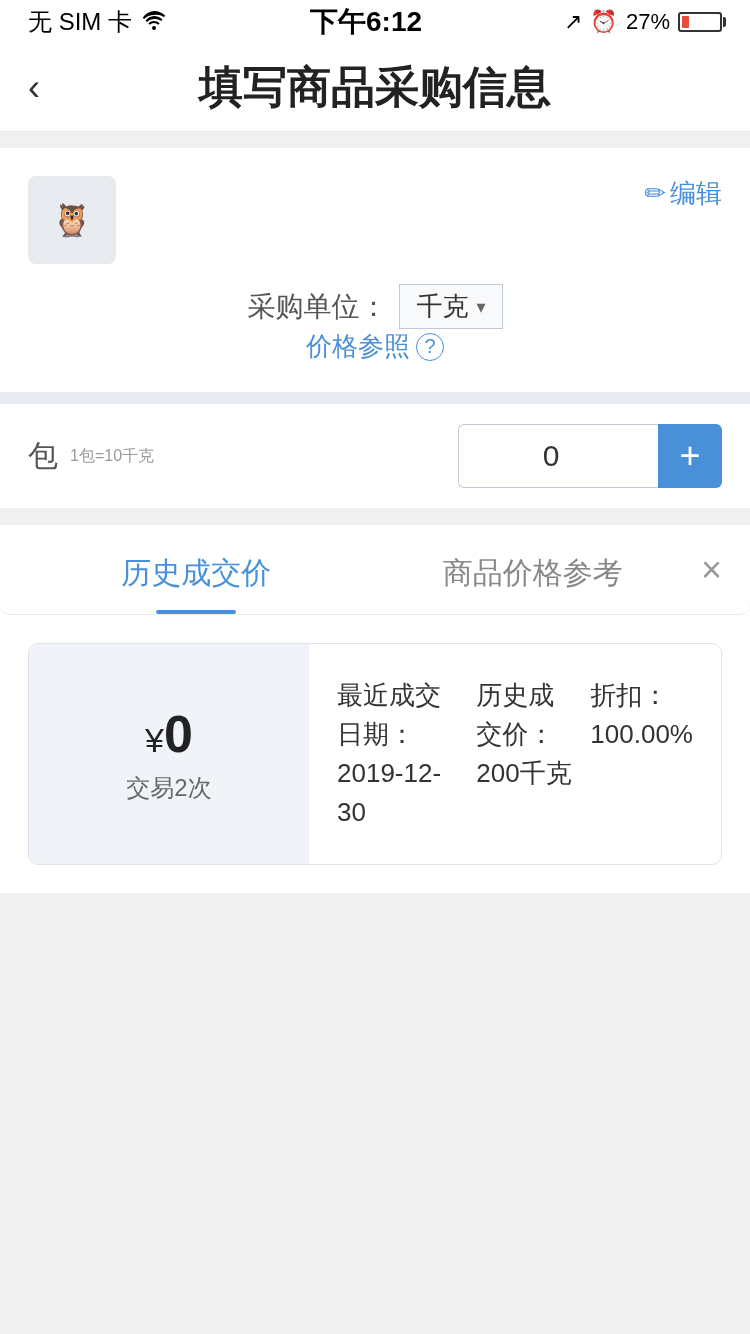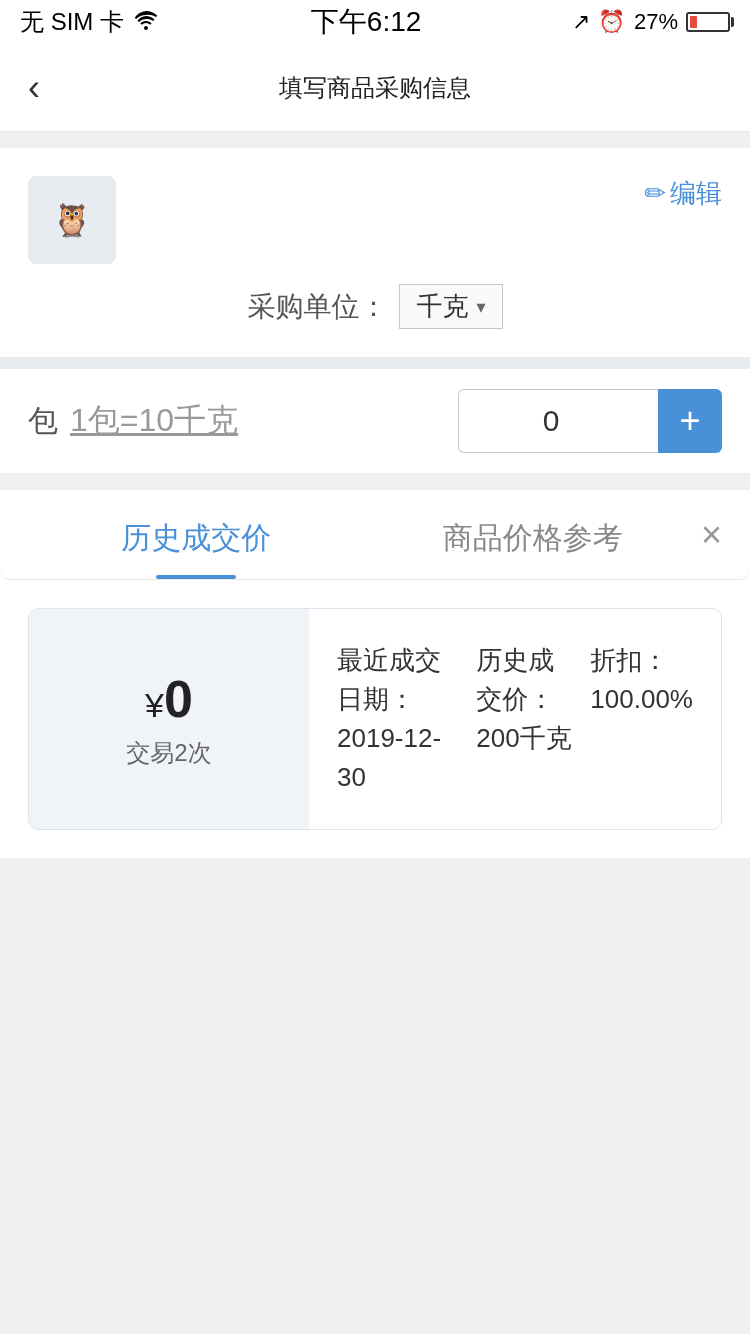--- a/index.html
+++ b/index.html
@@ -13,21 +13,21 @@
       color: #333;
     }
 
     
     .status-bar {
       height: 44px;
       background: #fff;
       display: flex;
       align-items: center;
       justify-content: space-between;
-      padding: 0 20px;
+      padding: 0 28px;
       font-size: 24px;
       color: #000;
     }
     .status-left { display: flex; align-items: center; gap: 8px; }
     .status-right { display: flex; align-items: center; gap: 8px; font-size: 22px; }
     .battery {
       width: 44px; height: 20px; border: 2px solid #333; border-radius: 3px; position: relative;
       display: inline-flex; align-items: center; padding: 2px;
     }
     .battery::after {
@@ -48,22 +48,22 @@
       border-bottom: 1px solid #e8e8e8;
     }
     .nav-back {
       position: absolute;
       left: 28px;
       font-size: 36px;
       color: #333;
       cursor: pointer;
     }
     .nav-title {
-      font-size: 24px;
-      font-weight: 400;
+      font-size: 44px;
+      font-weight: 700;
       color: #222;
     }
 
     
     .product-section {
       background: #fff;
       margin-top: 16px;
       padding: 28px 28px 28px 28px;
     }
     .product-header {
@@ -158,23 +158,22 @@
       display: flex;
       align-items: center;
       gap: 12px;
     }
     .qty-bag-icon {
       font-size: 30px;
       color: #555;
       font-weight: 500;
     }
     .qty-conversion {
-      font-size: 32px;
+      font-size: 16px;
       color: #999;
-      text-decoration: underline;
     }
     .qty-input-wrap {
       display: flex;
       align-items: center;
       gap: 0;
     }
     .qty-input {
       width: 200px;
       height: 64px;
       border: 1px solid #c0c8d4;
@@ -292,21 +291,21 @@
 
 <div class="status-bar">
   <div class="status-left">
     <span>无 SIM 卡</span>
     <span>
       <svg width="28" height="22" viewBox="0 0 28 22">
           <path d="M14 18a2 2 0 1 1 0 4 2 2 0 0 1 0-4zm0-5a8 8 0 0 1 5.66 2.34l-1.42 1.42A6 6 0 0 0 14 15a6 6 0 0 0-4.24 1.76l-1.42-1.42A8 8 0 0 1 14 13zm0-5c3.31 0 6.3 1.34 8.49 3.51l-1.42 1.42A10 10 0 0 0 14 11a10 10 0 0 0-7.07 2.93L5.51 12.51A12 12 0 0 1 14 8zm0-5c4.42 0 8.42 1.79 11.31 4.69l-1.42 1.42A14 14 0 0 0 14 7 14 14 0 0 0 4.11 11.11L2.69 9.69A16 16 0 0 1 14 3z" fill="#000"></path>
         </svg>
     </span>
   </div>
-  <span style="font-size:28px;font-weight:400;">下午6:12</span>
+  <span style="font-size:28px;font-weight:700;">下午6:12</span>
   <div class="status-right">
     <span>↗</span>
     <span>⏰</span>
     <span>27%</span>
     <div class="battery">
       <div class="battery-fill"></div>
     </div>
   </div>
 </div>
 
@@ -328,20 +327,24 @@
     </div>
   </div>
 
   <div class="product-unit-row">
     <div style="display:flex;align-items:center;gap:12px;">
       <span class="unit-label">采购单位：</span>
       <div class="unit-select">
         <span>千克</span>
         <span class="unit-arrow">▾</span>
       </div>
+    </div>
+    <div class="price-ref">
+      <span>价格参照</span>
+      <span style="border:1px solid #4a90d9;border-radius:50%;width:28px;height:28px;display:flex;align-items:center;justify-content:center;font-size:20px;">?</span>
     </div>
   </div>
 </div>
 
 <div class="gray-divider"></div>
 
 <div class="quantity-section">
   <div class="qty-left">
     <span class="qty-bag-icon">包</span>
     <span class="qty-conversion">1包=10千克</span>

